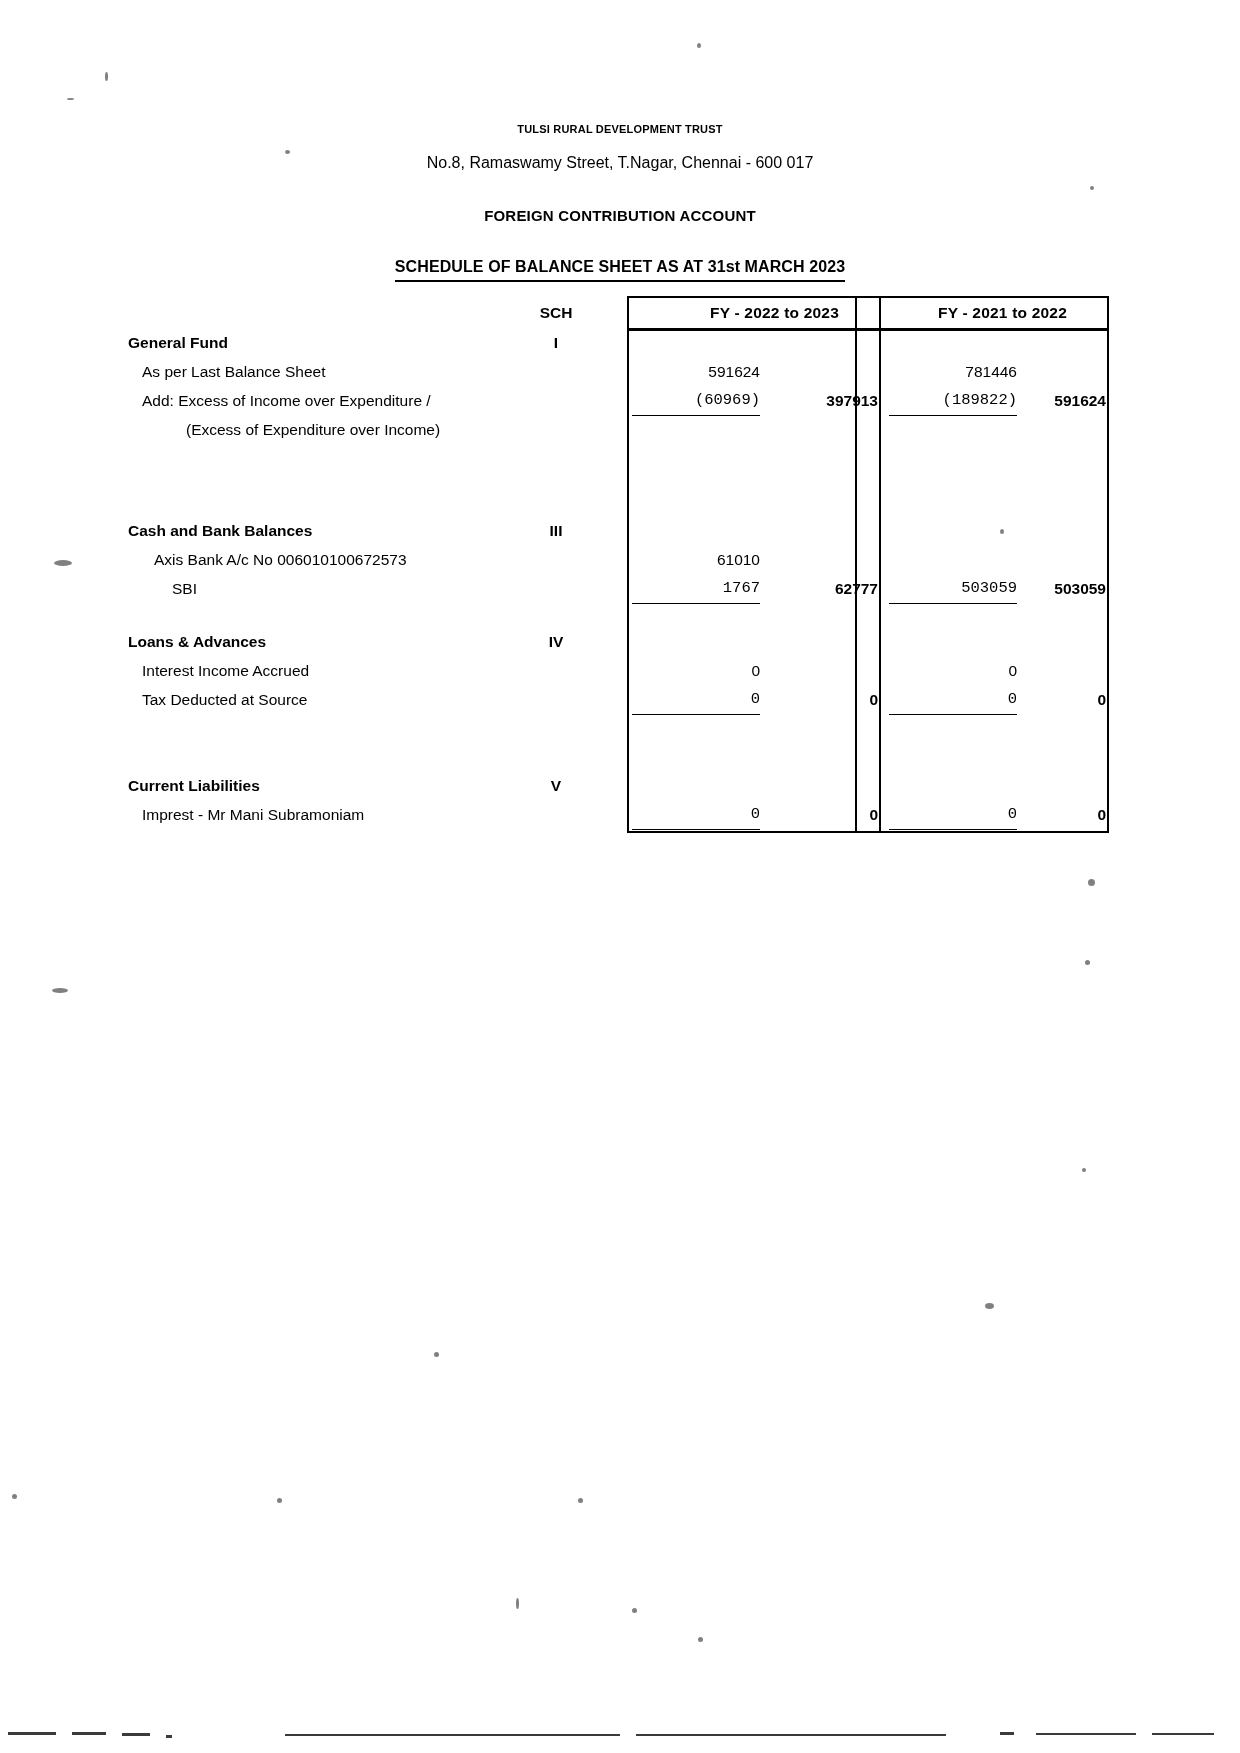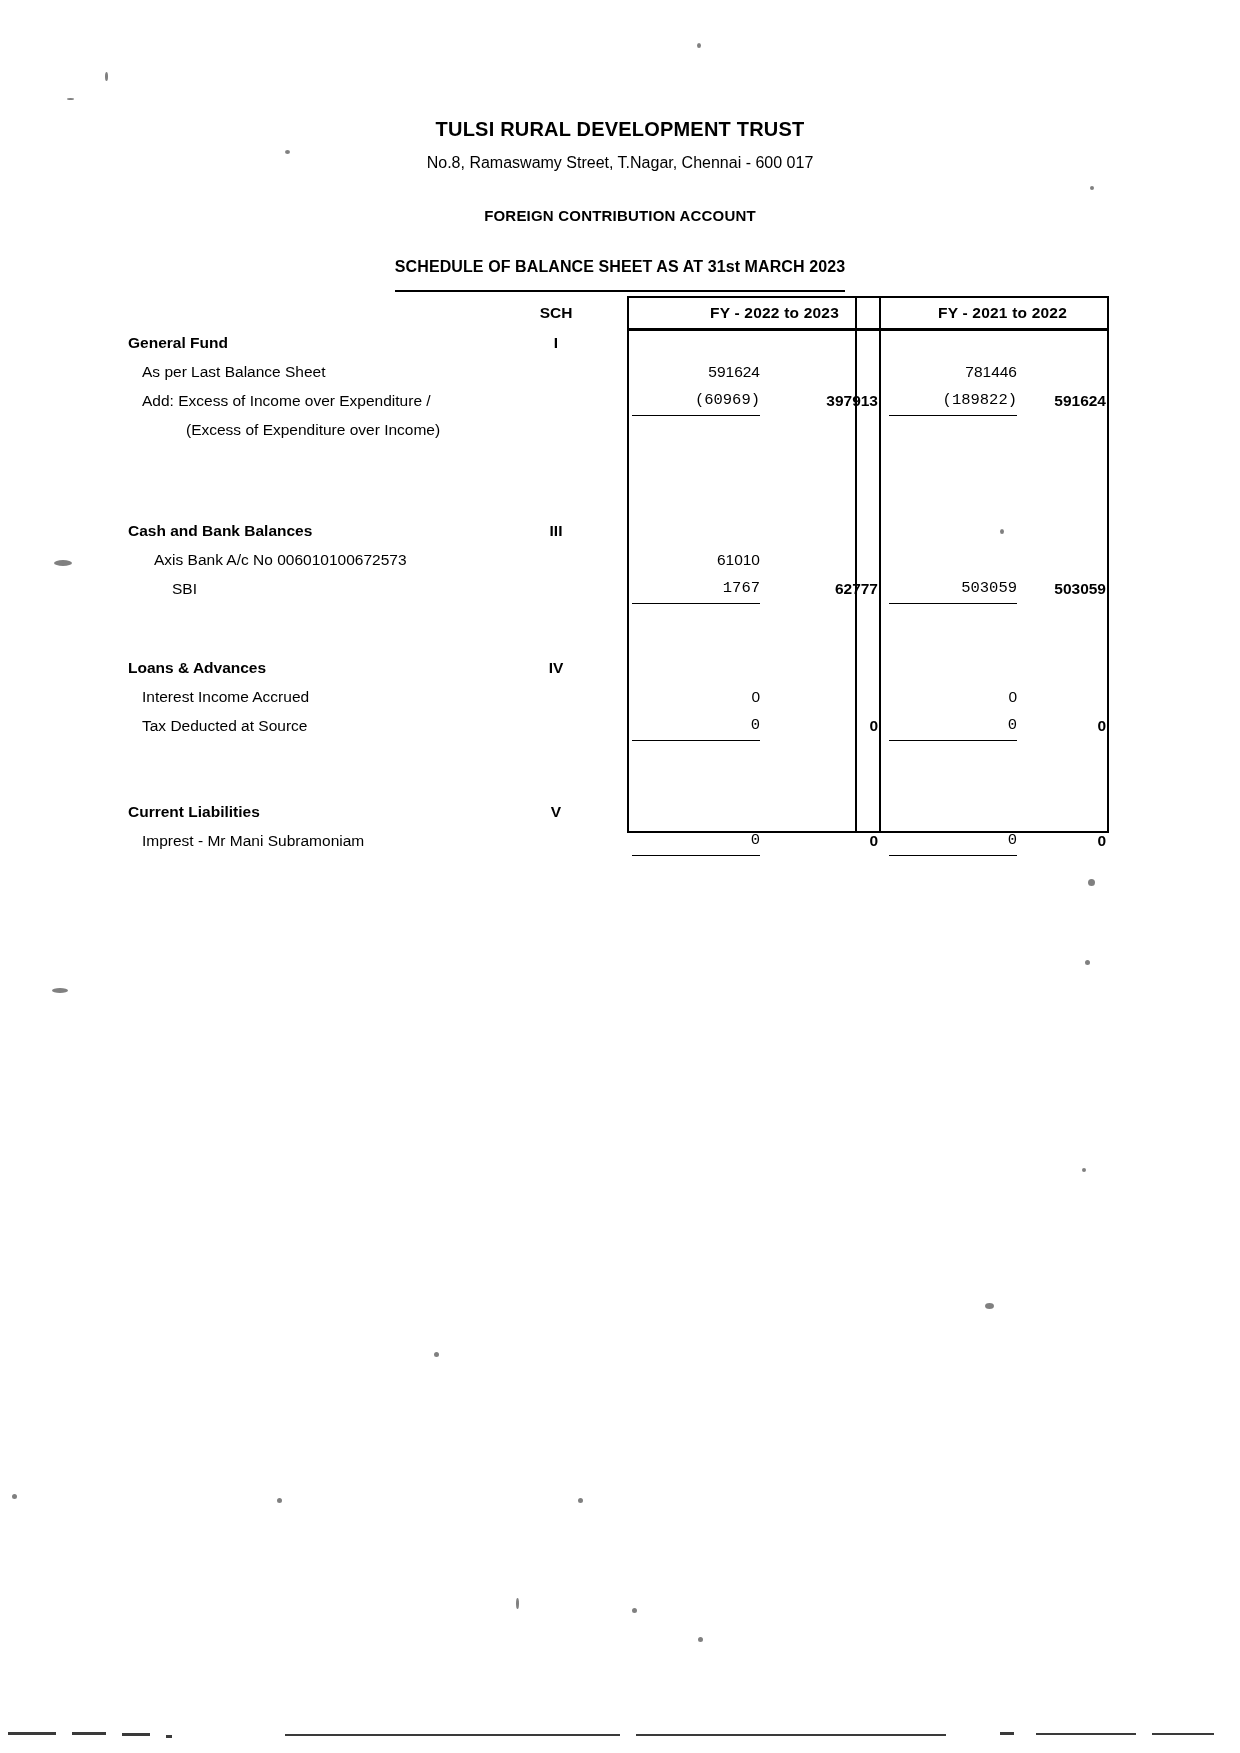--- a/index.html
+++ b/index.html
@@ -21,21 +21,21 @@
 
   
   .header {
     position: absolute;
     left: 0;
     top: 118px;
     width: 1240px;
     text-align: center;
   }
   .org-name {
-    font-size: 20px;
+    font-size: 11px;
     font-weight: bold;
     letter-spacing: 0.2px;
     line-height: 22px;
   }
   .org-address {
     font-size: 16px;
     line-height: 22px;
     margin-top: 12px;
   }
   .account-type {
@@ -45,21 +45,21 @@
     margin-top: 33px;
   }
   .schedule-title {
     font-size: 16px;
     font-weight: bold;
     letter-spacing: 0.1px;
     margin-top: 34px;
   }
   .schedule-title span {
     border-bottom: 2px solid #000;
-    padding-bottom: 15px;
+    padding-bottom: 5px;
   }
 
   
   .sheet {
     position: absolute;
     left: 128px;
     top: 296px;
     width: 1030px;
   }
 
@@ -242,21 +242,21 @@
     </div>
 
     <div class="row">
       <div class="label indent-sbi">SBI</div>
       <div class="amt c1sub underline-cell">1767</div>
       <div class="amt c1tot bold">62777</div>
       <div class="amt c2sub underline-cell">503059</div>
       <div class="amt c2tot bold">503059</div>
     </div>
 
-    <div class="row" style="margin-top:50px;">
+    <div class="row" style="margin-top:24px;">
       <div class="label bold">Loans &amp; Advances</div>
       <div class="sch bold">IV</div>
     </div>
 
     <div class="row">
       <div class="label indent1">Interest Income Accrued</div>
       <div class="amt c1sub">0</div>
       <div class="amt c1tot bold"></div>
       <div class="amt c2sub">0</div>
       <div class="amt c2tot bold"></div>

